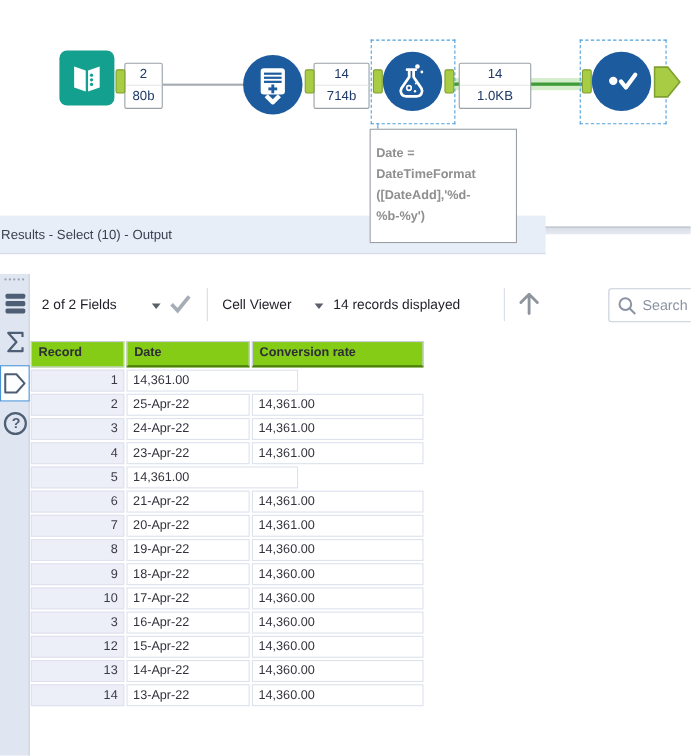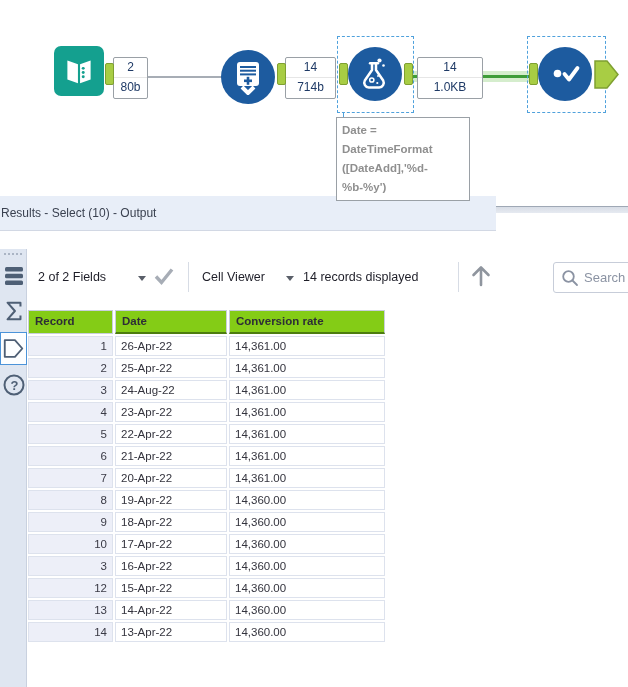--- a/index.html
+++ b/index.html
@@ -16,21 +16,21 @@
   .anchor-tab { width:9px; height:22px; background:#A8CD44; border:1px solid #7FA031;
     border-radius:2px; z-index:3; }
   .count-box { background:#fff; border:1px solid #9AA0A6; border-radius:2px;
     text-align:center; font-size:12px; color:#1F3A66; z-index:2; }
   .count-box .cline { height:19px; line-height:19px; }
   .count-box .c2 { border-top:1px solid #E6E6E6; }
   .wire { height:2px; background:#A7ADB5; z-index:1; }
   .wire-green { height:3px; background:#3E9C38; z-index:1; }
   .wire-glow { height:11px; background:rgba(150,210,130,0.40); z-index:0; }
   .sel-rect { border:1px dashed #4FA1DC; background:transparent; z-index:1; }
-  .annot { background:#fff; border:1px solid #9AA0A6; padding:3px 5px;
+  .annot { background:#fff; border:1px solid #9AA0A6; padding:13px 5px;
     font-size:11.5px; font-weight:700; color:#8F8F8F; line-height:19px; z-index:2; }
   .annot span { display:block; white-space:nowrap; }
   .annot-link { width:0; border-left:1px dashed #4FA1DC; z-index:1; }
 
   
   .split-line { left:0; top:206px; width:628px; height:1px; background:#9FA8B5; }
   .split-band { left:0; top:207px; width:628px; height:6px;
     background:linear-gradient(#D8DDE6,#E6EAF1); }
   .title-bar { left:0; top:196px; width:496px; height:35px; background:#E8EEF8;
     border-bottom:1px solid #D2D8E4;padding-left:16px; }
@@ -215,41 +215,39 @@
   </svg>
 
   <div id="results-table" class="abs">
       <div class="tr">
         <div class="th" style="width: 85px;">Record</div>
         <div class="th changed" style="width: 112px;">Date</div>
         <div class="th changed" style="width: 156px;">Conversion rate</div>
       </div>
       <div class="tr">
         <div class="td record" style="width: 85px;">1</div>
-        <div class="td" style="width: 112px;">26-Apr-22</div>
         <div class="td" style="width: 156px;">14,361.00</div>
       </div>
       <div class="tr">
         <div class="td record" style="width: 85px;">2</div>
         <div class="td" style="width: 112px;">25-Apr-22</div>
         <div class="td" style="width: 156px;">14,361.00</div>
       </div>
       <div class="tr">
         <div class="td record" style="width: 85px;">3</div>
-        <div class="td" style="width: 112px;">24-Aug-22</div>
+        <div class="td" style="width: 112px;">24-Apr-22</div>
         <div class="td" style="width: 156px;">14,361.00</div>
       </div>
       <div class="tr">
         <div class="td record" style="width: 85px;">4</div>
         <div class="td" style="width: 112px;">23-Apr-22</div>
         <div class="td" style="width: 156px;">14,361.00</div>
       </div>
       <div class="tr">
         <div class="td record" style="width: 85px;">5</div>
-        <div class="td" style="width: 112px;">22-Apr-22</div>
         <div class="td" style="width: 156px;">14,361.00</div>
       </div>
       <div class="tr">
         <div class="td record" style="width: 85px;">6</div>
         <div class="td" style="width: 112px;">21-Apr-22</div>
         <div class="td" style="width: 156px;">14,361.00</div>
       </div>
       <div class="tr">
         <div class="td record" style="width: 85px;">7</div>
         <div class="td" style="width: 112px;">20-Apr-22</div>

